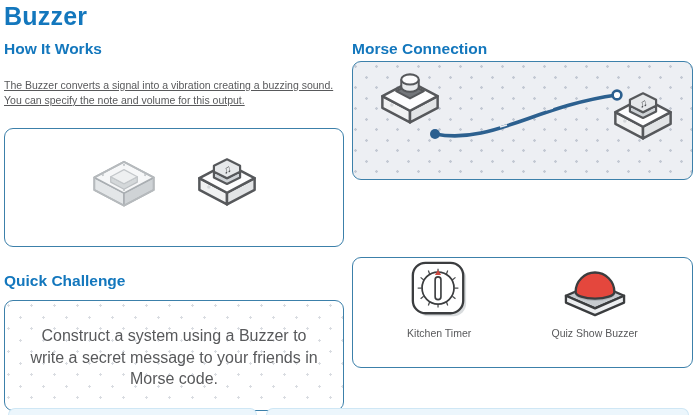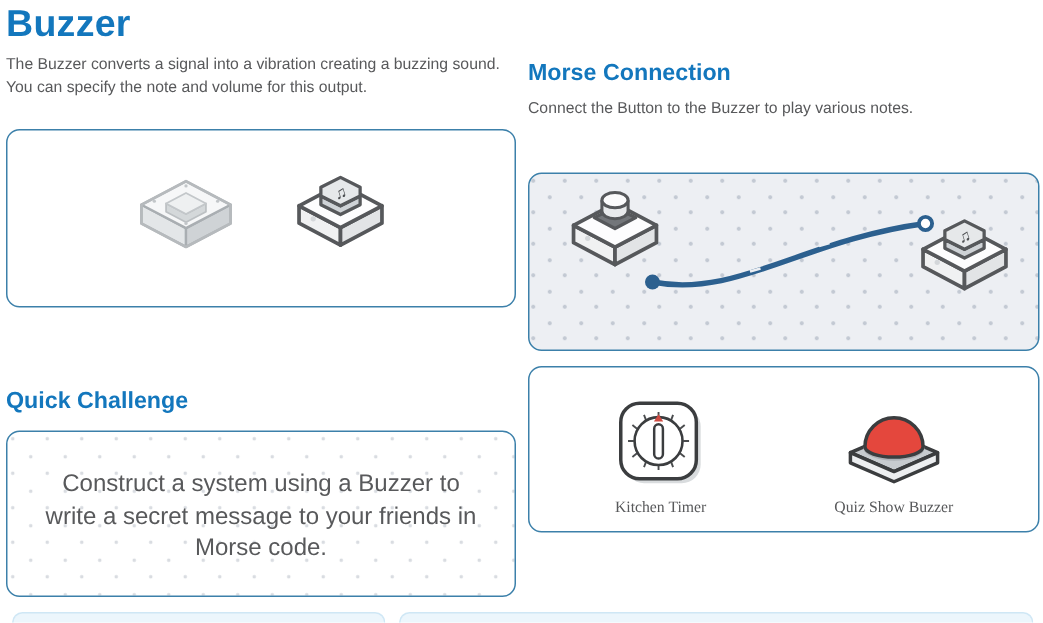--- a/index.html
+++ b/index.html
@@ -13,22 +13,22 @@
     color:#1377bd; font-size:25px; font-weight:bold; line-height:1.12;
     letter-spacing:.2px;
   }
   .cols { display:grid; grid-template-columns:340px 341px; column-gap:8px; }
   .sec-heading {
     color:#1377bd; font-size:15.5px; font-weight:bold; line-height:1.2;
     margin-top:10px;
   }
   .row2 .sec-heading { margin-top:25px; }
   .body-text {
-    margin-top:6px; height:48px; font-size:10.5px; line-height:1.45;
-    color:#58595b; white-space:pre-line;
+    margin-top:19px; height:48px; font-size:10.5px; line-height:1.45;
+    color:#58595b; white-space:pre-line;text-decoration:underline;
   }
   .panel {
     border:1px solid #3c80aa; border-radius:9px; height:119px;
     position:relative; overflow:hidden; background:#fff;
   }
   .row2 .panel { height:111px; margin-top:10px; }
   .panel.canvas {
     background-color:#edeff3;
     background-image:
       radial-gradient(circle,#c3c9d3 1.1px,transparent 1.5px),
@@ -47,40 +47,41 @@
     gap:20px; padding-top:2px;
   }
   .abs { position:absolute; }
   .challenge-text {
     height:100%; display:flex; align-items:center; justify-content:center;
     text-align:center; font-size:16px; line-height:1.35; color:#58595b;
     white-space:pre-line; padding-top:4px;
   }
   .rw-row {
     height:100%; display:flex; justify-content:space-around;
-    align-items:flex-end; padding:0 14px 10px 14px;font-family:Liberation Serif, serif;
+    padding:0 14px 10px 14px;
   }
   .rw-item { display:flex; flex-direction:column; align-items:center; }
   .rw-label { font-size:10.5px; color:#58595b; margin-top:7px; white-space:nowrap; }
   .preview-bar {
     position:absolute; bottom:-1px; height:8px; background:#ecf6fc;
     border:1px solid #cfe7f5; border-bottom:none; border-radius:7px 7px 0 0;
   }
   .preview-bar.left  { left:8px;  width:249px; }
   .preview-bar.right { left:266px; width:423px; }
   svg { display:block; }
 </style>
 </head>
 <body>
 
 <h1 class="page-title">Buzzer</h1>
 
 <div class="cols row1">
 
   <section>
+    <h2 class="sec-heading">How It Works</h2>
     <div class="body-text">The Buzzer converts a signal into a vibration creating a buzzing sound.
 You can specify the note and volume for this output.</div>
     <div class="panel" style="margin-top:2px;">
       <div class="blocks-row">
 
         <svg width="86" height="78" viewBox="0 0 110 95">
           <g stroke="#a9aeb2" stroke-width="2" stroke-linejoin="round">
             <path d="M17,34 L17,50 L55,70 L55,54 Z" fill="#e3e6e8"></path>
             <path d="M93,34 L93,50 L55,70 L55,54 Z" fill="#cfd3d6"></path>
             <path d="M55,14 L93,34 L55,54 L17,34 Z" fill="#f6f7f8"></path>
@@ -106,21 +107,20 @@
           <path d="M37,25 L37,33 L55,42 L73,33 L73,25 L55,34 Z" fill="#ced2d6" stroke="#56585b" stroke-width="3" stroke-linejoin="round"></path>
           <path d="M55,8 L73,17 L73,25 L55,34 L37,25 L37,17 Z" fill="#e6e8ea" stroke="#56585b" stroke-width="3" stroke-linejoin="round"></path>
           <text x="55" y="27" font-size="15" font-weight="bold" fill="#4d4f52" text-anchor="middle" transform="rotate(-17 55 22)">♫</text>
         </svg>
       </div>
     </div>
   </section>
 
   <section>
     <h2 class="sec-heading">Morse Connection</h2>
-    <div class="body-text">Connect the Button to the Buzzer to play various notes.</div>
     <div class="panel canvas" style="margin-top:2px;">
 
       <svg class="abs" style="left:17px; top:6px;" width="80" height="76" viewBox="0 0 110 95">
         <g stroke="#56585b" stroke-width="3.4" stroke-linejoin="round">
           <path d="M17,34 L17,50 L55,70 L55,54 Z" fill="#f0f1f2"></path>
           <path d="M93,34 L93,50 L55,70 L55,54 Z" fill="#e2e4e6"></path>
           <path d="M55,14 L93,34 L55,54 L17,34 Z" fill="#fdfdfe"></path>
         </g>
         <circle cx="30" cy="46" r="2.4" fill="#d4d7da"></circle>
         <path d="M55,18 L74,27 L55,37 L36,27 Z" fill="#73767a" stroke="#56585b" stroke-width="3" stroke-linejoin="round"></path>

